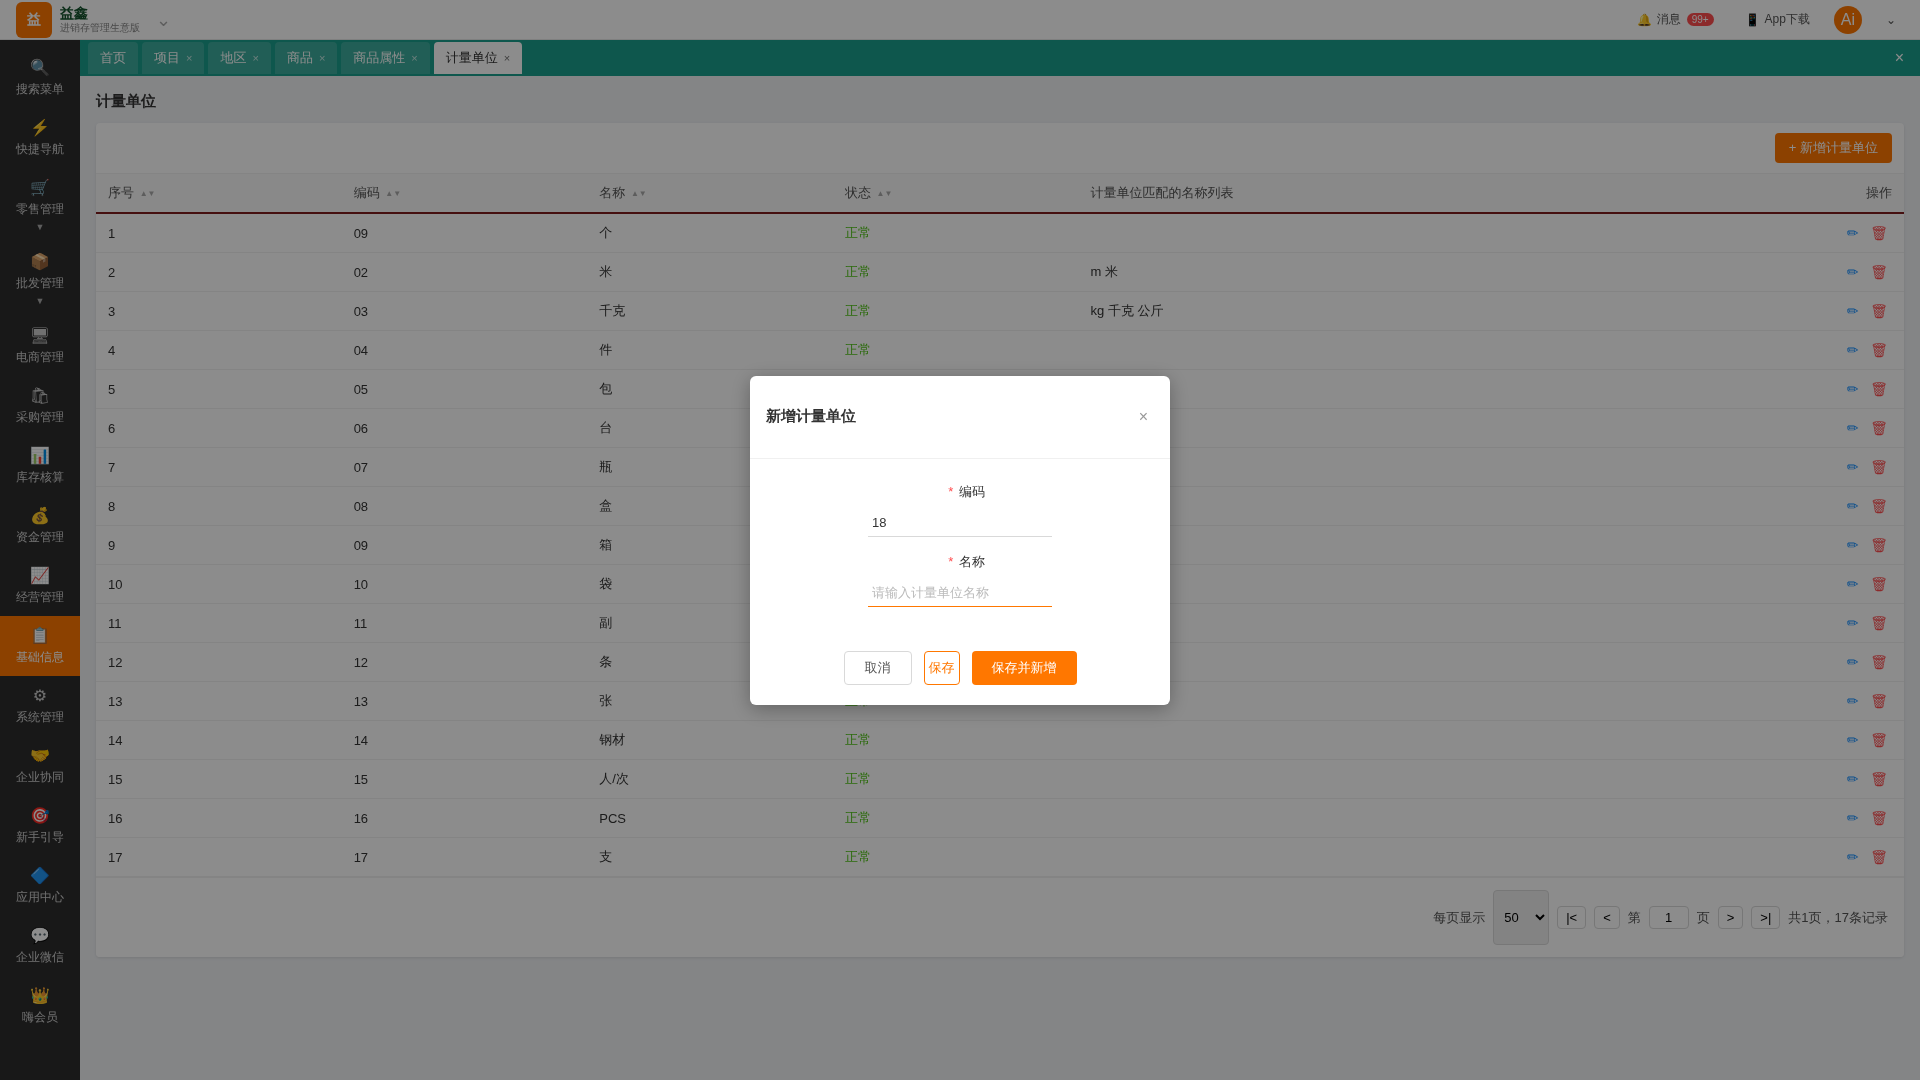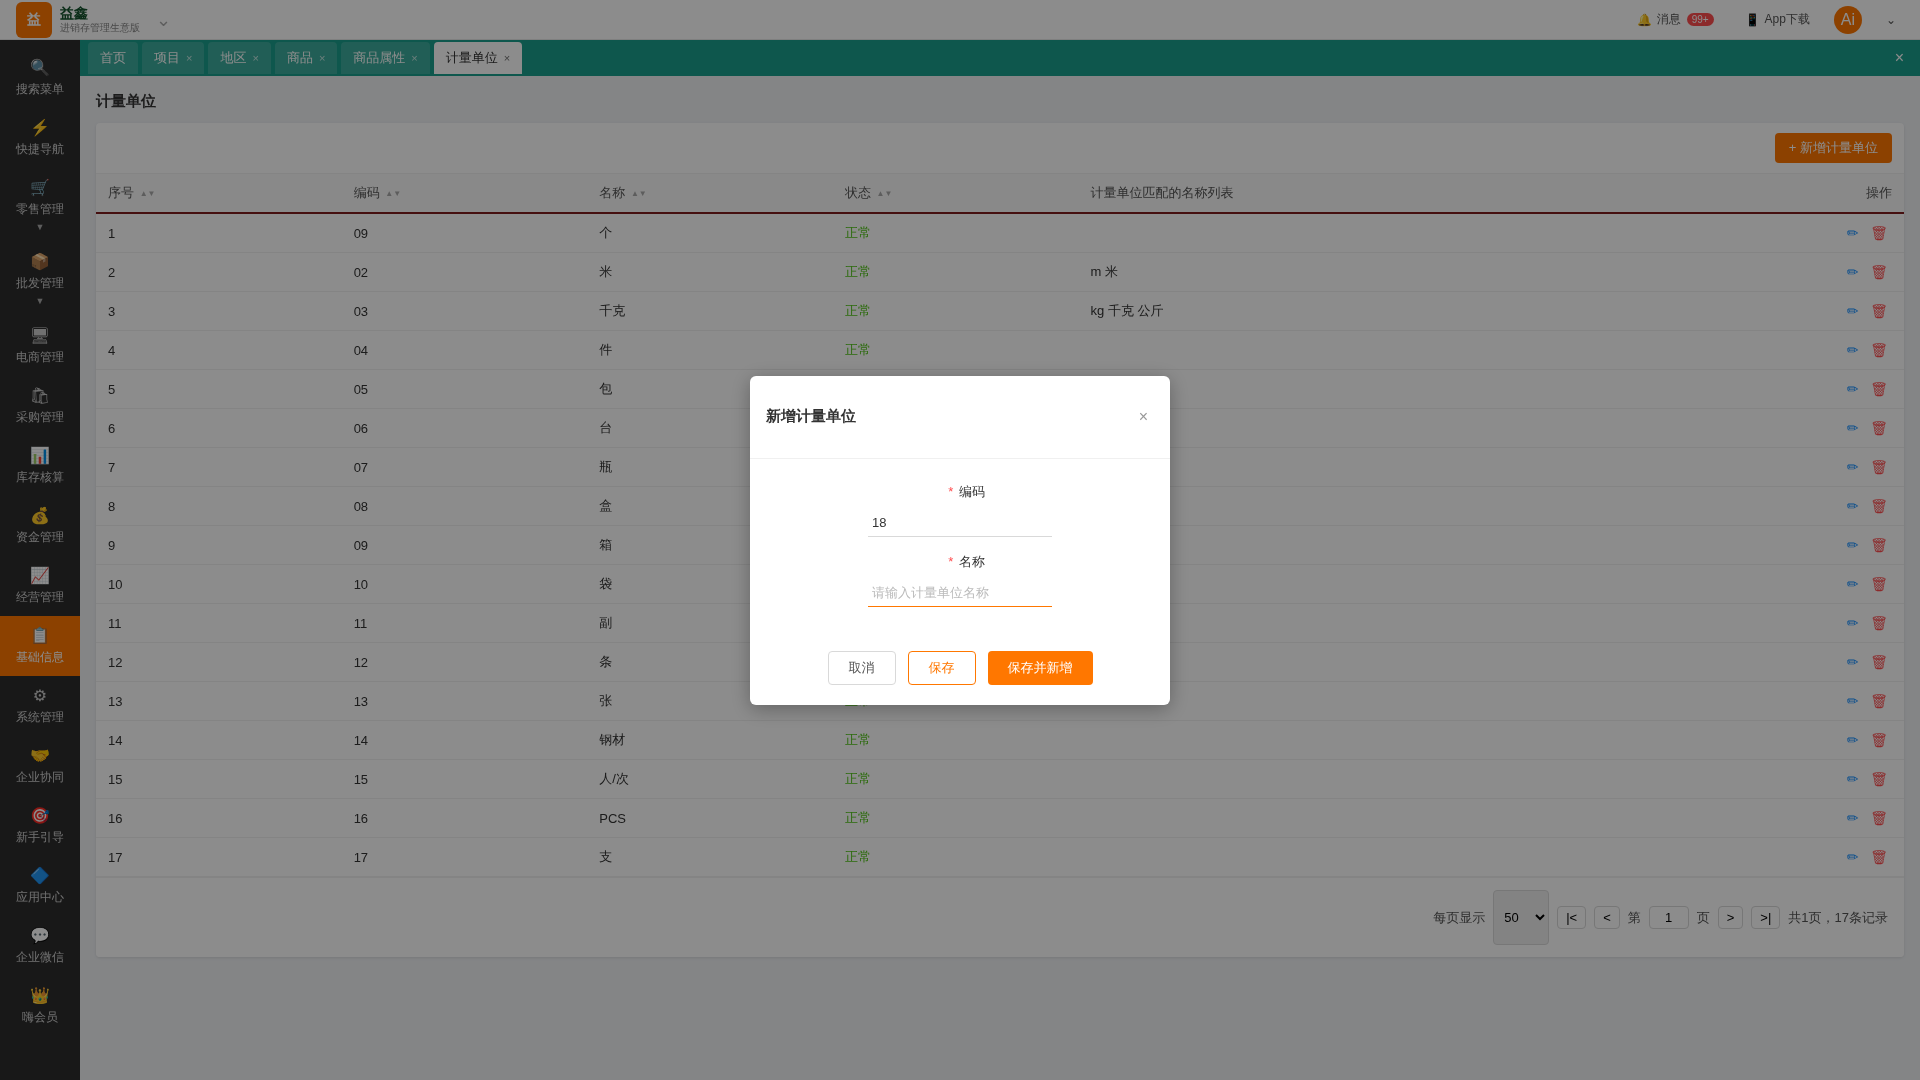--- a/index.html
+++ b/index.html
@@ -336,21 +336,21 @@
       border-radius: 4px;
       padding: 7px 20px;
       cursor: pointer;
       font-size: 13px;
     }
     .btn-save {
       border: 1px solid #ff7700;
       background: #fff;
       color: #ff7700;
       border-radius: 4px;
-      padding: 7px 20px;
+      padding: 7px 4px;
       cursor: pointer;
       font-size: 13px;
     }
     .btn-save-new {
       border: none;
       background: #ff7700;
       color: #fff;
       border-radius: 4px;
       padding: 7px 20px;
       cursor: pointer;

